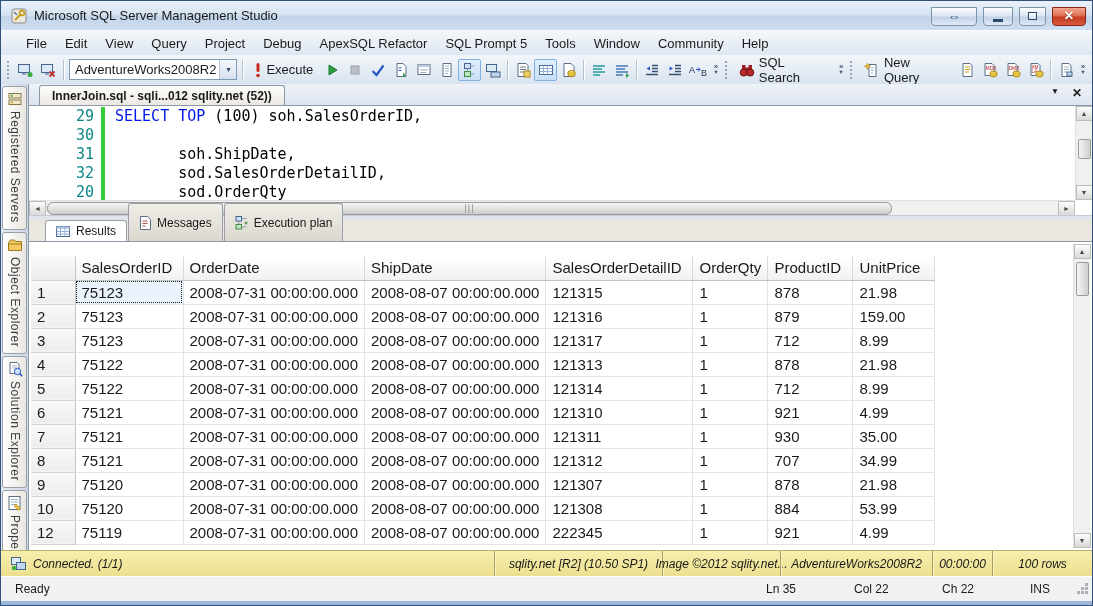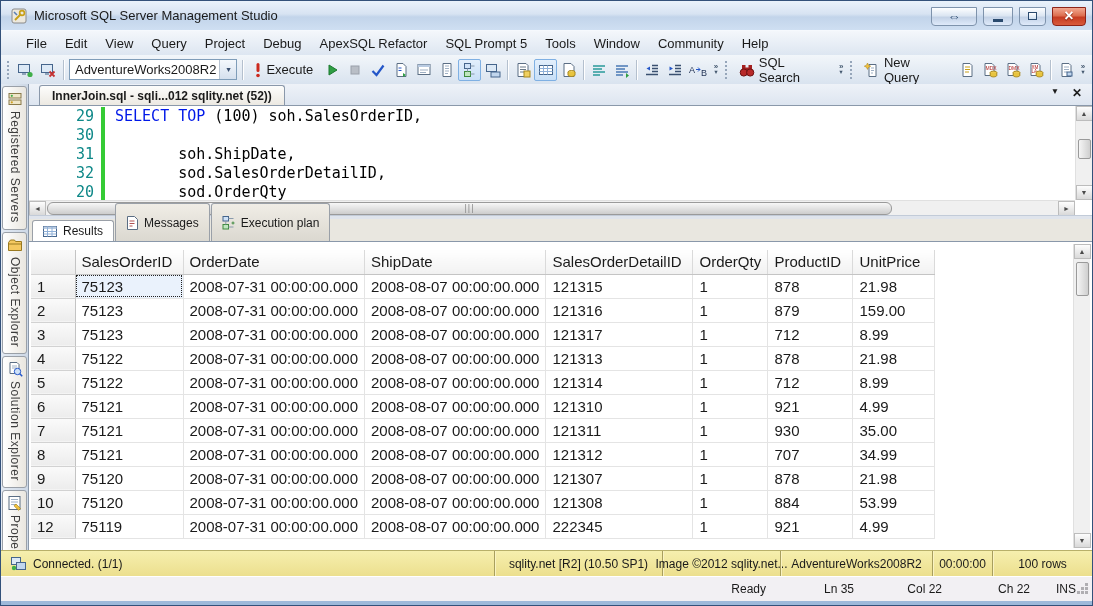--- a/index.html
+++ b/index.html
@@ -99,51 +99,51 @@
   .hthumb { height:13px; width:845px; margin:0 1px; background:linear-gradient(#f7f7f7,#cdcdcd);
     border:1px solid #9a9a9a; border-radius:6px; display:flex; align-items:center; justify-content:center;
     color:#8a8a8a; font-size:9px; letter-spacing:1px; }
   .hthumb::before { content:"|||"; }
   .hspacer { flex:1; }
 
   .splitter { height:4px; background:#dfe4ec; border-top:1px solid #c2cbd8; }
 
   
   .results { flex:1; min-height:0; display:flex; flex-direction:column; background:#e9e7e0; }
-  .rtabs { height:22px; display:flex; align-items:flex-end; padding-left:3px; }
+  .rtabs { height:22px; display:flex; align-items:flex-end; padding-left:16px; }
   .rtab { height:38px; display:flex; align-items:center; gap:5px; padding:0 10px;
     border:1px solid #9aa0a8; border-bottom:none; border-radius:3px 3px 0 0;
     background:linear-gradient(#f0ede6,#dbd8d0); font-size:12px; margin-right:1px; }
   .rtab.active { background:#fff; height:21px; }
   .grid-wrap { flex:1; min-height:0; position:relative; overflow:hidden; background:#fff;
-    border-top:1px solid #8a98aa; padding:8px 0 0 2px; }
+    border-top:1px solid #8a98aa; padding:14px 0 0 2px; }
   table.grid { border-collapse:collapse; table-layout:fixed; font-size:15px; }
   .grid th { font-weight:normal; text-align:left; height:24px; padding:0 6px;
     border-right:1px solid #dadada; border-bottom:1px solid #c4c4c4;
     background:linear-gradient(#ffffff,#f1f1f1); overflow:hidden; white-space:nowrap; }
   .grid td { height:24px; padding:0 6px; border-right:1px solid #e4e4e4;
     border-bottom:1px solid #e4e4e4; overflow:hidden; white-space:nowrap; }
   .grid .rowhdr { background:linear-gradient(#fafafa,#ececec); border-right:1px solid #c4c4c4;
     border-bottom:1px solid #d2d2d2; }
   .grid .filler { border:none; background:#fff; }
   .grid td.sel { background:#eaf2fc; outline:1px dotted #222; outline-offset:-2px; }
   .grid-vscroll { position:absolute; top:2px; right:2px; bottom:2px; width:17px; background:#f0f0f0;
     display:flex; flex-direction:column; align-items:center; border-left:1px solid #e0e0e0; }
   .grid-vscroll .vthumb { margin-top:3px; height:34px; }
 
   
   .querystatus { height:26px; background:linear-gradient(#f6efae,#ecdf8e); border-top:1px solid #b8b06a;
-    display:flex; align-items:stretch; font-size:12px; }
+    display:flex; align-items:stretch; font-size:12px;font-style:italic; }
   .qseg { display:flex; align-items:center; gap:6px; padding:0 10px; white-space:nowrap; }
   .qseg.first { flex:1; }
   .qseg + .qseg { border-left:1px solid #a89f5e; box-shadow:inset 1px 0 0 #faf3c2; justify-content:center; }
 
   
   .appstatus { height:25px; background:#f2f0f3; border-top:1px solid #ffffff; display:flex;
-    align-items:center; font-size:12px; padding-left:14px;text-align:right; }
+    align-items:center; font-size:12px; padding-left:14px; }
   .appstatus .ready { flex:1; }
   .appstatus .stat { width:88px; }
   .appstatus .ins { width:46px; }
   .grip-dots { width:14px; height:14px; position:relative; margin-right:2px; }
   .grip-dots::before { content:""; position:absolute; right:2px; bottom:2px; width:3px; height:3px;
     background:#b0aeb2; box-shadow:-4px 0 #b0aeb2, 0 -4px #b0aeb2, -8px 0 #b0aeb2, -4px -4px #b0aeb2, 0 -8px #b0aeb2; }
   .frame-bottom { height:4px; }
 
   svg { display:block; }
 </style>

